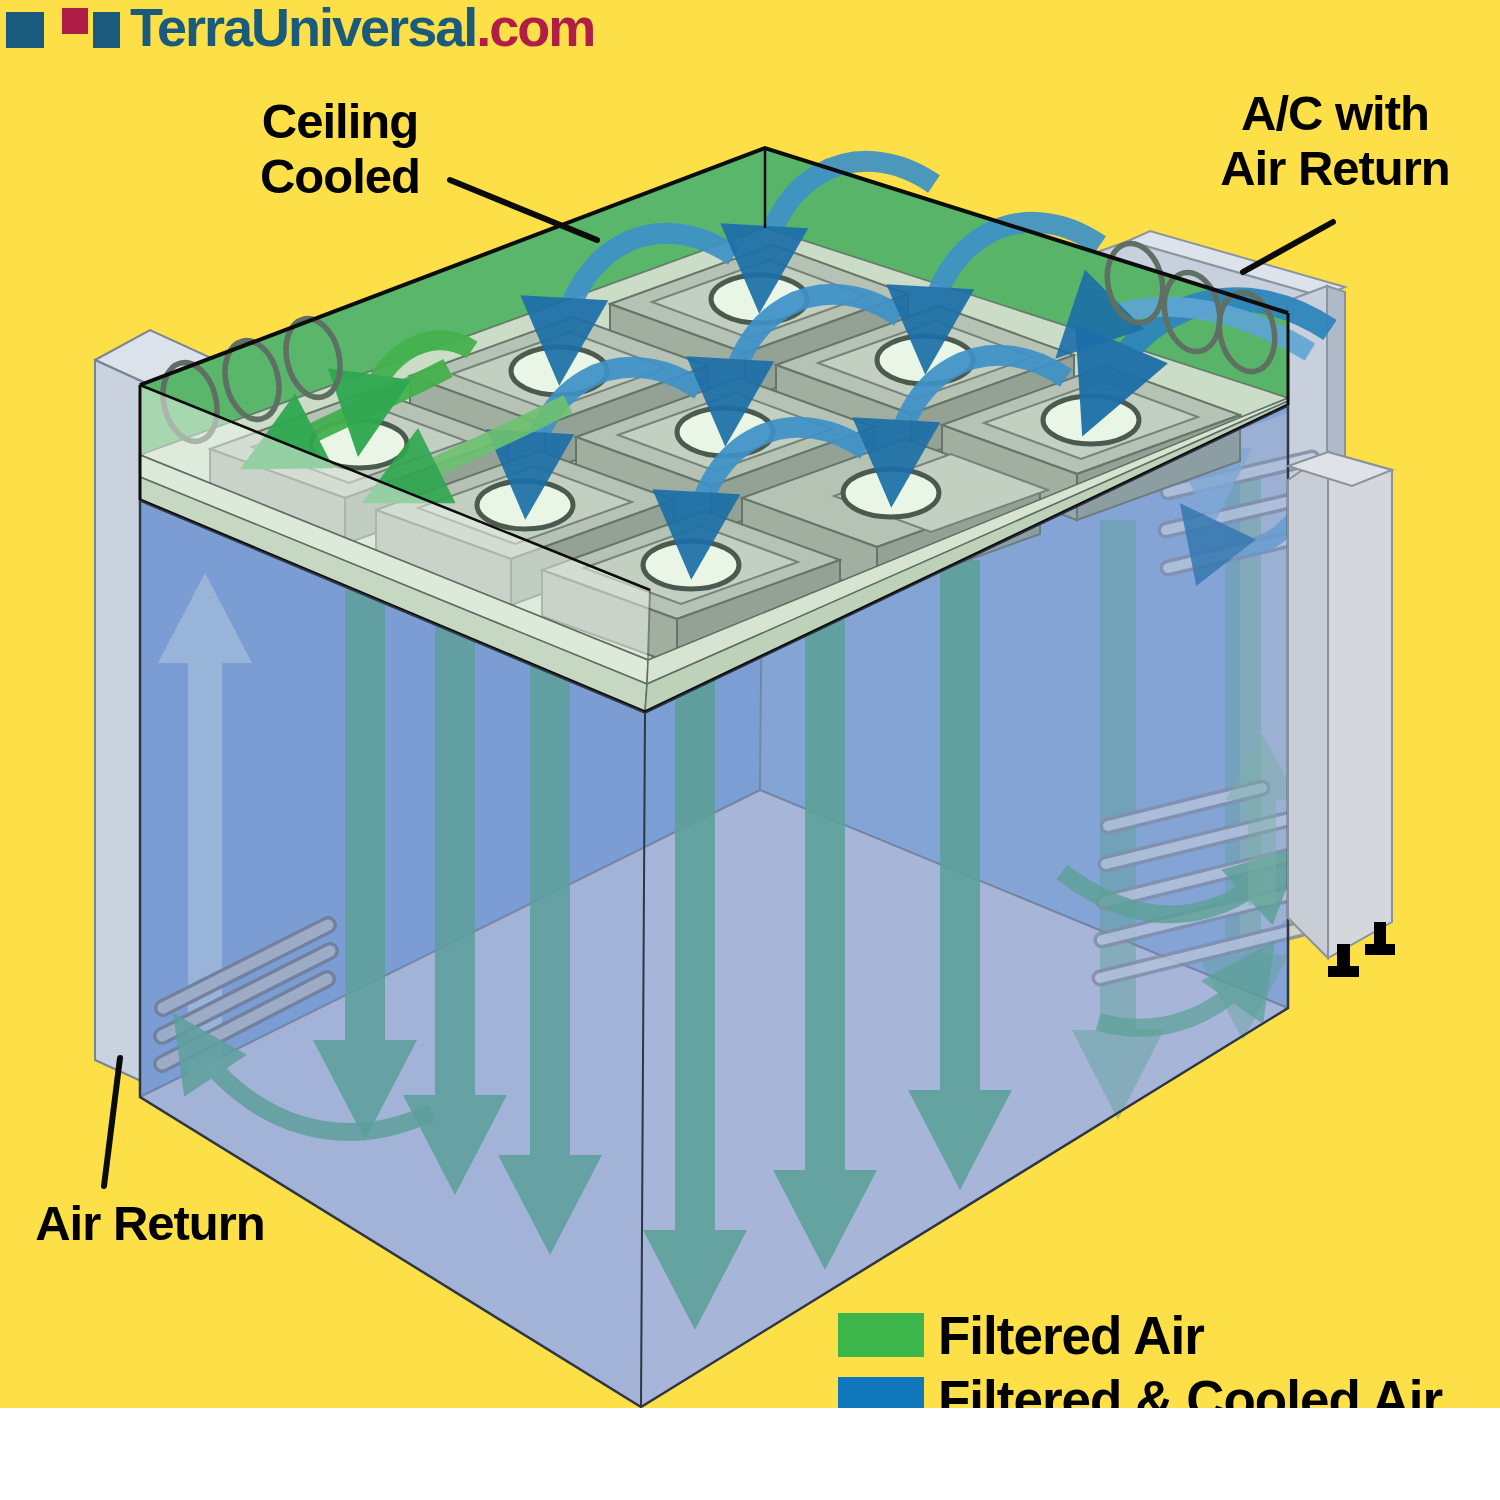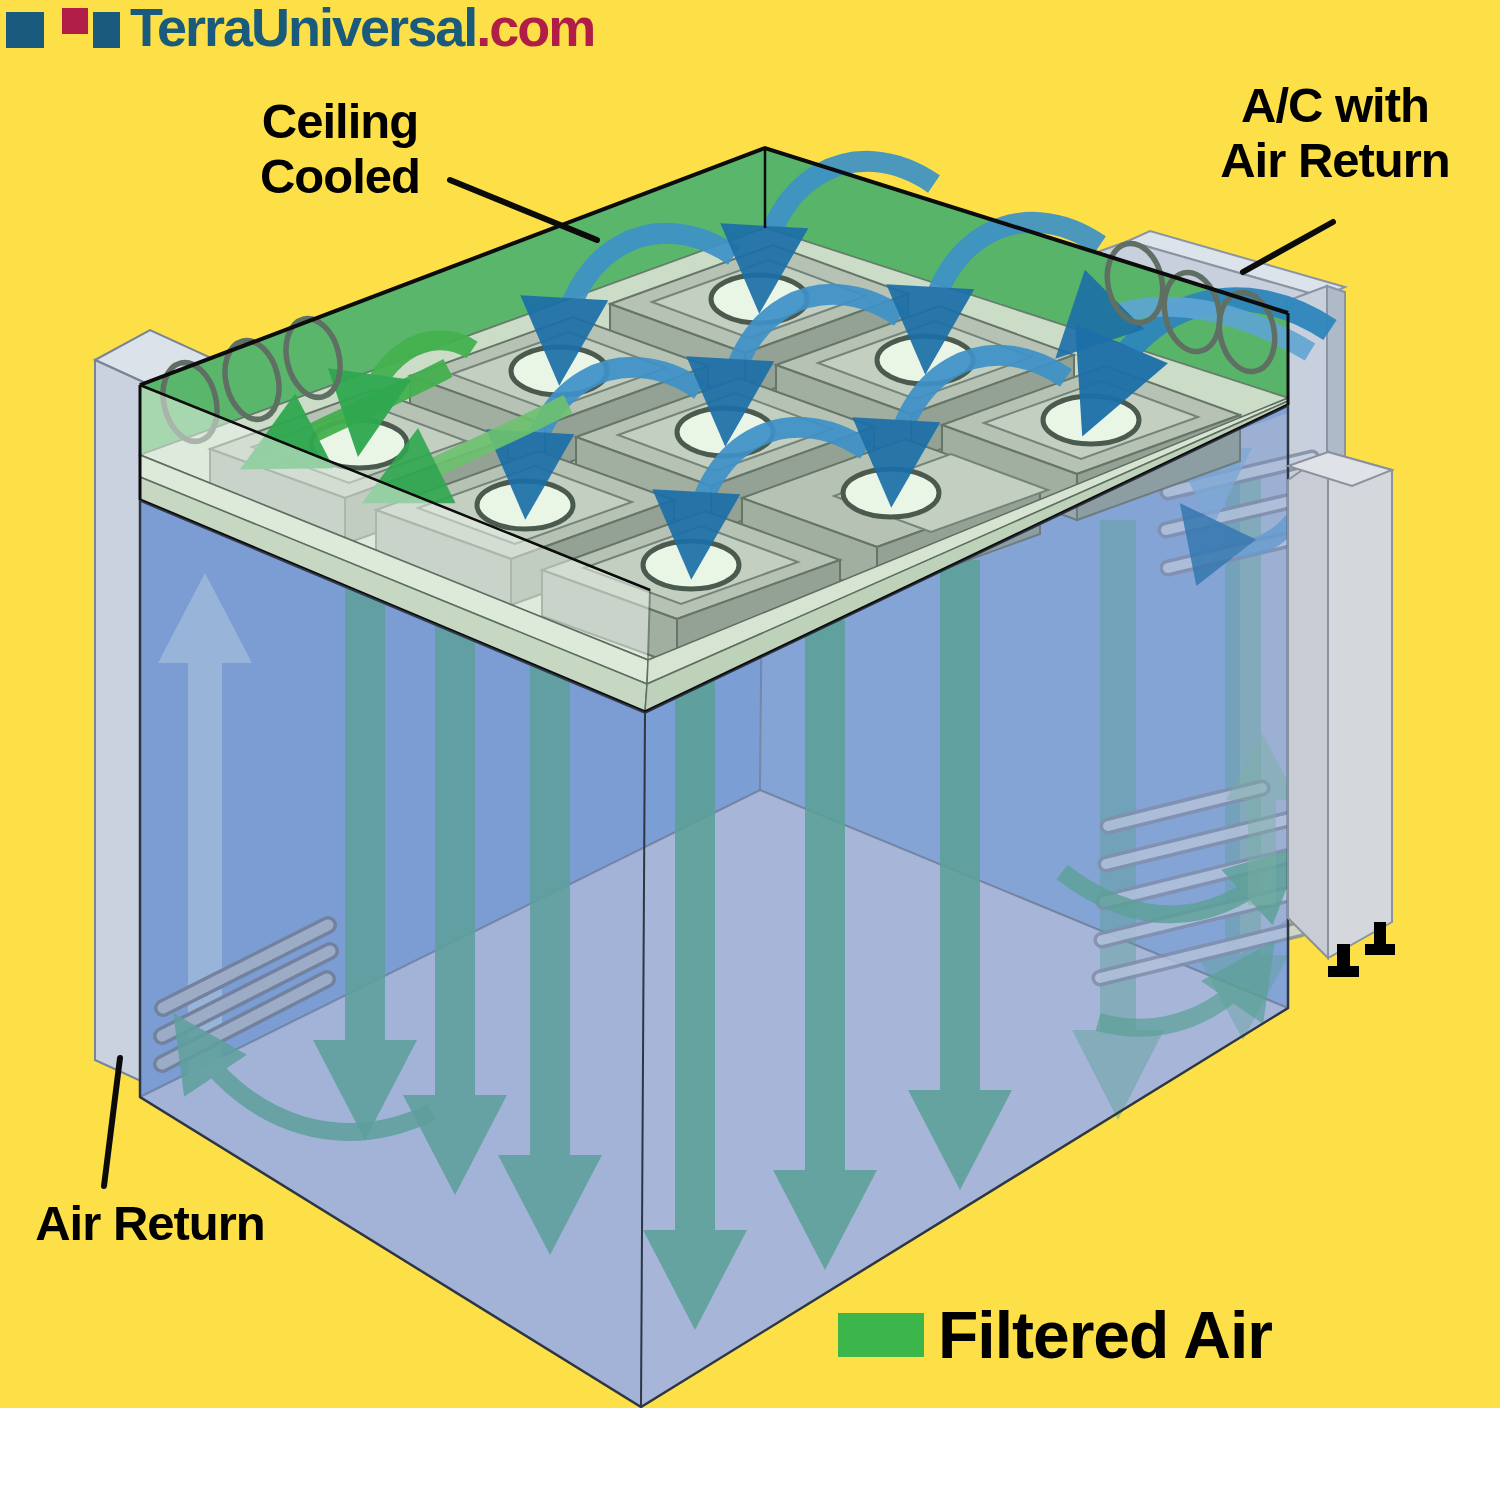--- a/index.html
+++ b/index.html
@@ -2,31 +2,31 @@
 <html><head>
 <meta charset="utf-8">
 <style>
   html,body{margin:0;padding:0;background:#ffffff;}
   .canvas{position:relative;width:1500px;height:1408px;background:#fde047;overflow:hidden;
           font-family:"Liberation Sans",sans-serif;}
   .scene{position:absolute;left:0;top:0;width:1500px;height:1500px;}
   .callout{position:absolute;font-weight:bold;color:#000;text-align:center;
            line-height:1.13;font-size:49px;letter-spacing:-1px;white-space:nowrap;}
   #callout-plenum{left:140px;top:94px;width:400px;}
-  #callout-ac{left:1170px;top:78px;width:330px;}
+  #callout-ac{left:1170px;top:86px;width:330px;}
   #callout-var{left:0px;top:1196px;width:300px;}
   .logo{position:absolute;left:6px;top:2px;display:flex;align-items:flex-start;gap:6px;}
   .logo-mark{display:block;}
   .logo-text{font-size:54px;font-weight:bold;letter-spacing:-2px;line-height:50px;white-space:nowrap;}
   .logo-brand{color:#1A5B7D;}
   .logo-tld{color:#B01E47;}
   .legend{position:absolute;left:838px;top:1312px;}
   .legend-row{display:flex;align-items:center;height:46px;margin-bottom:18px;}
   .legend-swatch{width:86px;height:44px;margin-right:14px;flex:0 0 auto;}
-  .legend-label{font-size:66px;font-weight:bold;color:#000;letter-spacing:-1px;line-height:1;white-space:nowrap;}
+  .legend-label{font-size:53px;font-weight:bold;color:#000;letter-spacing:-1px;line-height:1;white-space:nowrap;}
 </style>
 </head>
 <body>
 
 <div class="canvas">
 
   <svg class="scene" viewBox="0 0 1500 1500">
     <defs>
       <marker id="mBlue" viewBox="0 0 10 10" refX="6.5" refY="5" markerWidth="4.6" markerHeight="4.2" orient="auto">
         <path d="M0 0 L10 5 L0 10 z" fill="#1C6FA8"></path>
@@ -293,15 +293,21 @@
     <div>Air Return</div>
   </div>
 
   <div class="legend">
     <div class="legend-row">
       <svg class="legend-swatch" viewBox="0 0 86 44">
         <rect x="0" y="0" width="86" height="44" fill="#3CB54A"></rect>
       </svg>
       <span class="legend-label">Filtered Air</span>
     </div>
+    <div class="legend-row">
+      <svg class="legend-swatch" viewBox="0 0 86 44">
+        <rect x="0" y="0" width="86" height="44" fill="#1077BC"></rect>
+      </svg>
+      <span class="legend-label">Filtered &amp; Cooled Air</span>
+    </div>
   </div>
 
 </div>
 
 </body></html>

